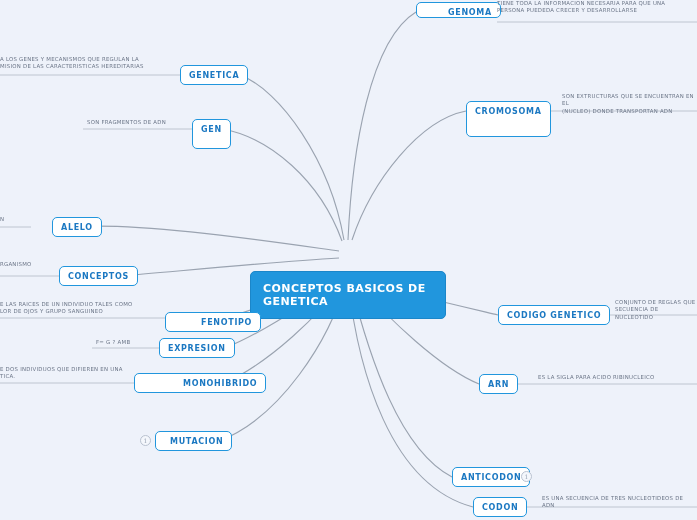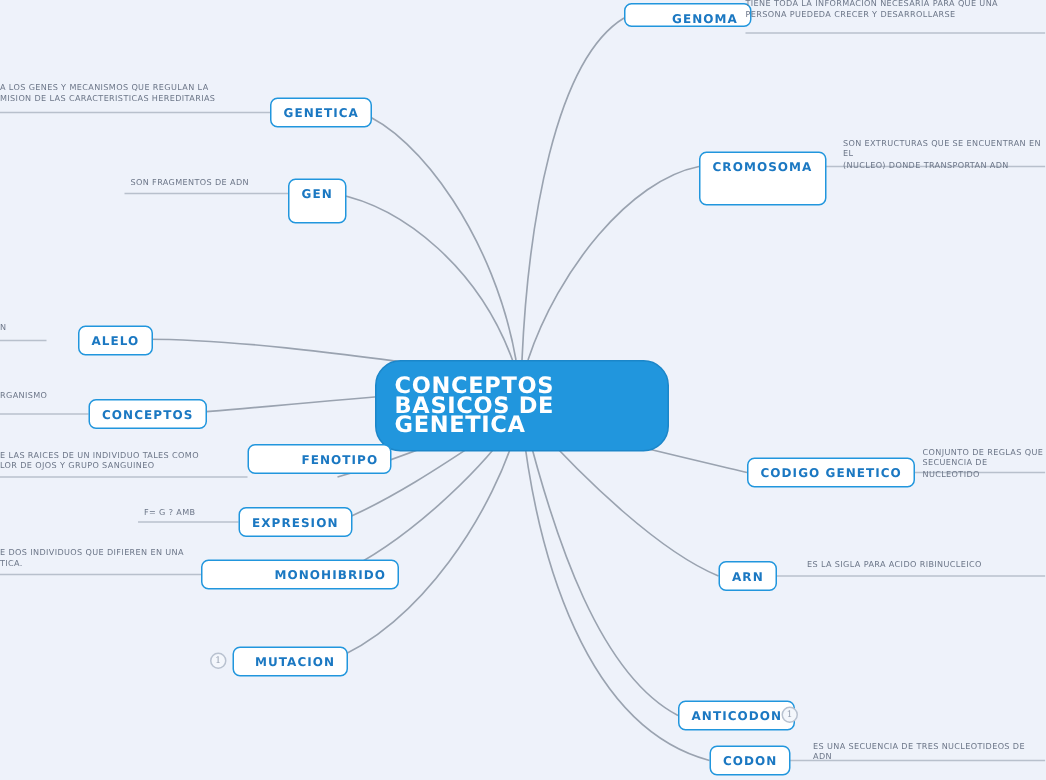--- a/index.html
+++ b/index.html
@@ -20,28 +20,29 @@
     left: 0; top: 0;
     width: 697px;
     height: 520px;
     pointer-events: none;
   }
   .center-node {
     position: absolute;
     box-sizing: border-box;
     background: #2196dd;
     border: 1px solid #1b86c9;
-    border-radius: 17px;
+    border-radius: 5px;
     color: #ffffff;
-    font-size: 15px;
+    font-size: 11px;
     font-weight: bold;
     letter-spacing: 0.45px;
     line-height: 13px;
     padding: 10px 12px;
     white-space: pre-line;
+    margin-top: 31px;
   }
   .node {
     position: absolute;
     box-sizing: border-box;
     background: #ffffff;
     border: 1.6px solid #2196dd;
     border-radius: 5px;
     color: #1b78c2;
     font-size: 8px;
     font-weight: bold;
@@ -129,21 +130,21 @@
       <div class="desc right" style="left: 542px; top: 495px;">ES UNA SECUENCIA DE TRES NUCLEOTIDEOS DE ADN</div>
       <div class="node" style="left: 180px; top: 65px; min-width: 60px; height: 20px;">GENETICA</div>
       <div class="desc left" style="left: 0px; top: 56px;">A LOS GENES Y MECANISMOS QUE REGULAN LA
 MISION DE LAS CARACTERISTICAS HEREDITARIAS</div>
       <div class="node" style="left: 192px; top: 119px; min-width: 31px; height: 30px;">GEN</div>
       <div class="desc left" style="left: 87px; top: 119px;">SON FRAGMENTOS DE ADN</div>
       <div class="node" style="left: 31px; top: 217px; min-width: 40px; height: 20px; margin-left: 21px;">ALELO</div>
       <div class="desc left" style="left: 0px; top: 216px;">N</div>
       <div class="node" style="left: 59px; top: 266px; min-width: 61px; height: 20px;">CONCEPTOS</div>
       <div class="desc left" style="left: 0px; top: 261px;">RGANISMO</div>
-      <div class="node" style="left: 165px; top: 296px; min-width: 60px; height: 20px; padding-left: 35px;">FENOTIPO</div>
+      <div class="node" style="left: 165px; top: 312px; min-width: 60px; height: 20px; padding-left: 35px;">FENOTIPO</div>
       <div class="desc left" style="left: 0px; top: 301px;">E LAS RAICES DE UN INDIVIDUO TALES COMO
 LOR DE OJOS Y GRUPO SANGUINEO</div>
       <div class="node" style="left: 159px; top: 338px; min-width: 66px; height: 20px;">EXPRESION</div>
       <div class="desc left" style="left: 96px; top: 339px;">F= G ? AMB</div>
       <div class="node" style="left: 134px; top: 373px; min-width: 79px; height: 20px; padding-left: 48px;">MONOHIBRIDO</div>
       <div class="desc left" style="left: 0px; top: 366px;">E DOS INDIVIDUOS QUE DIFIEREN EN UNA
 TICA.</div>
       <div class="node" style="left: 155px; top: 431px; min-width: 64px; height: 20px; padding-left: 14px;">MUTACION</div>
       <div class="toggle-icon" style="left: 140px; top: 435px;">1</div>
     </div>

